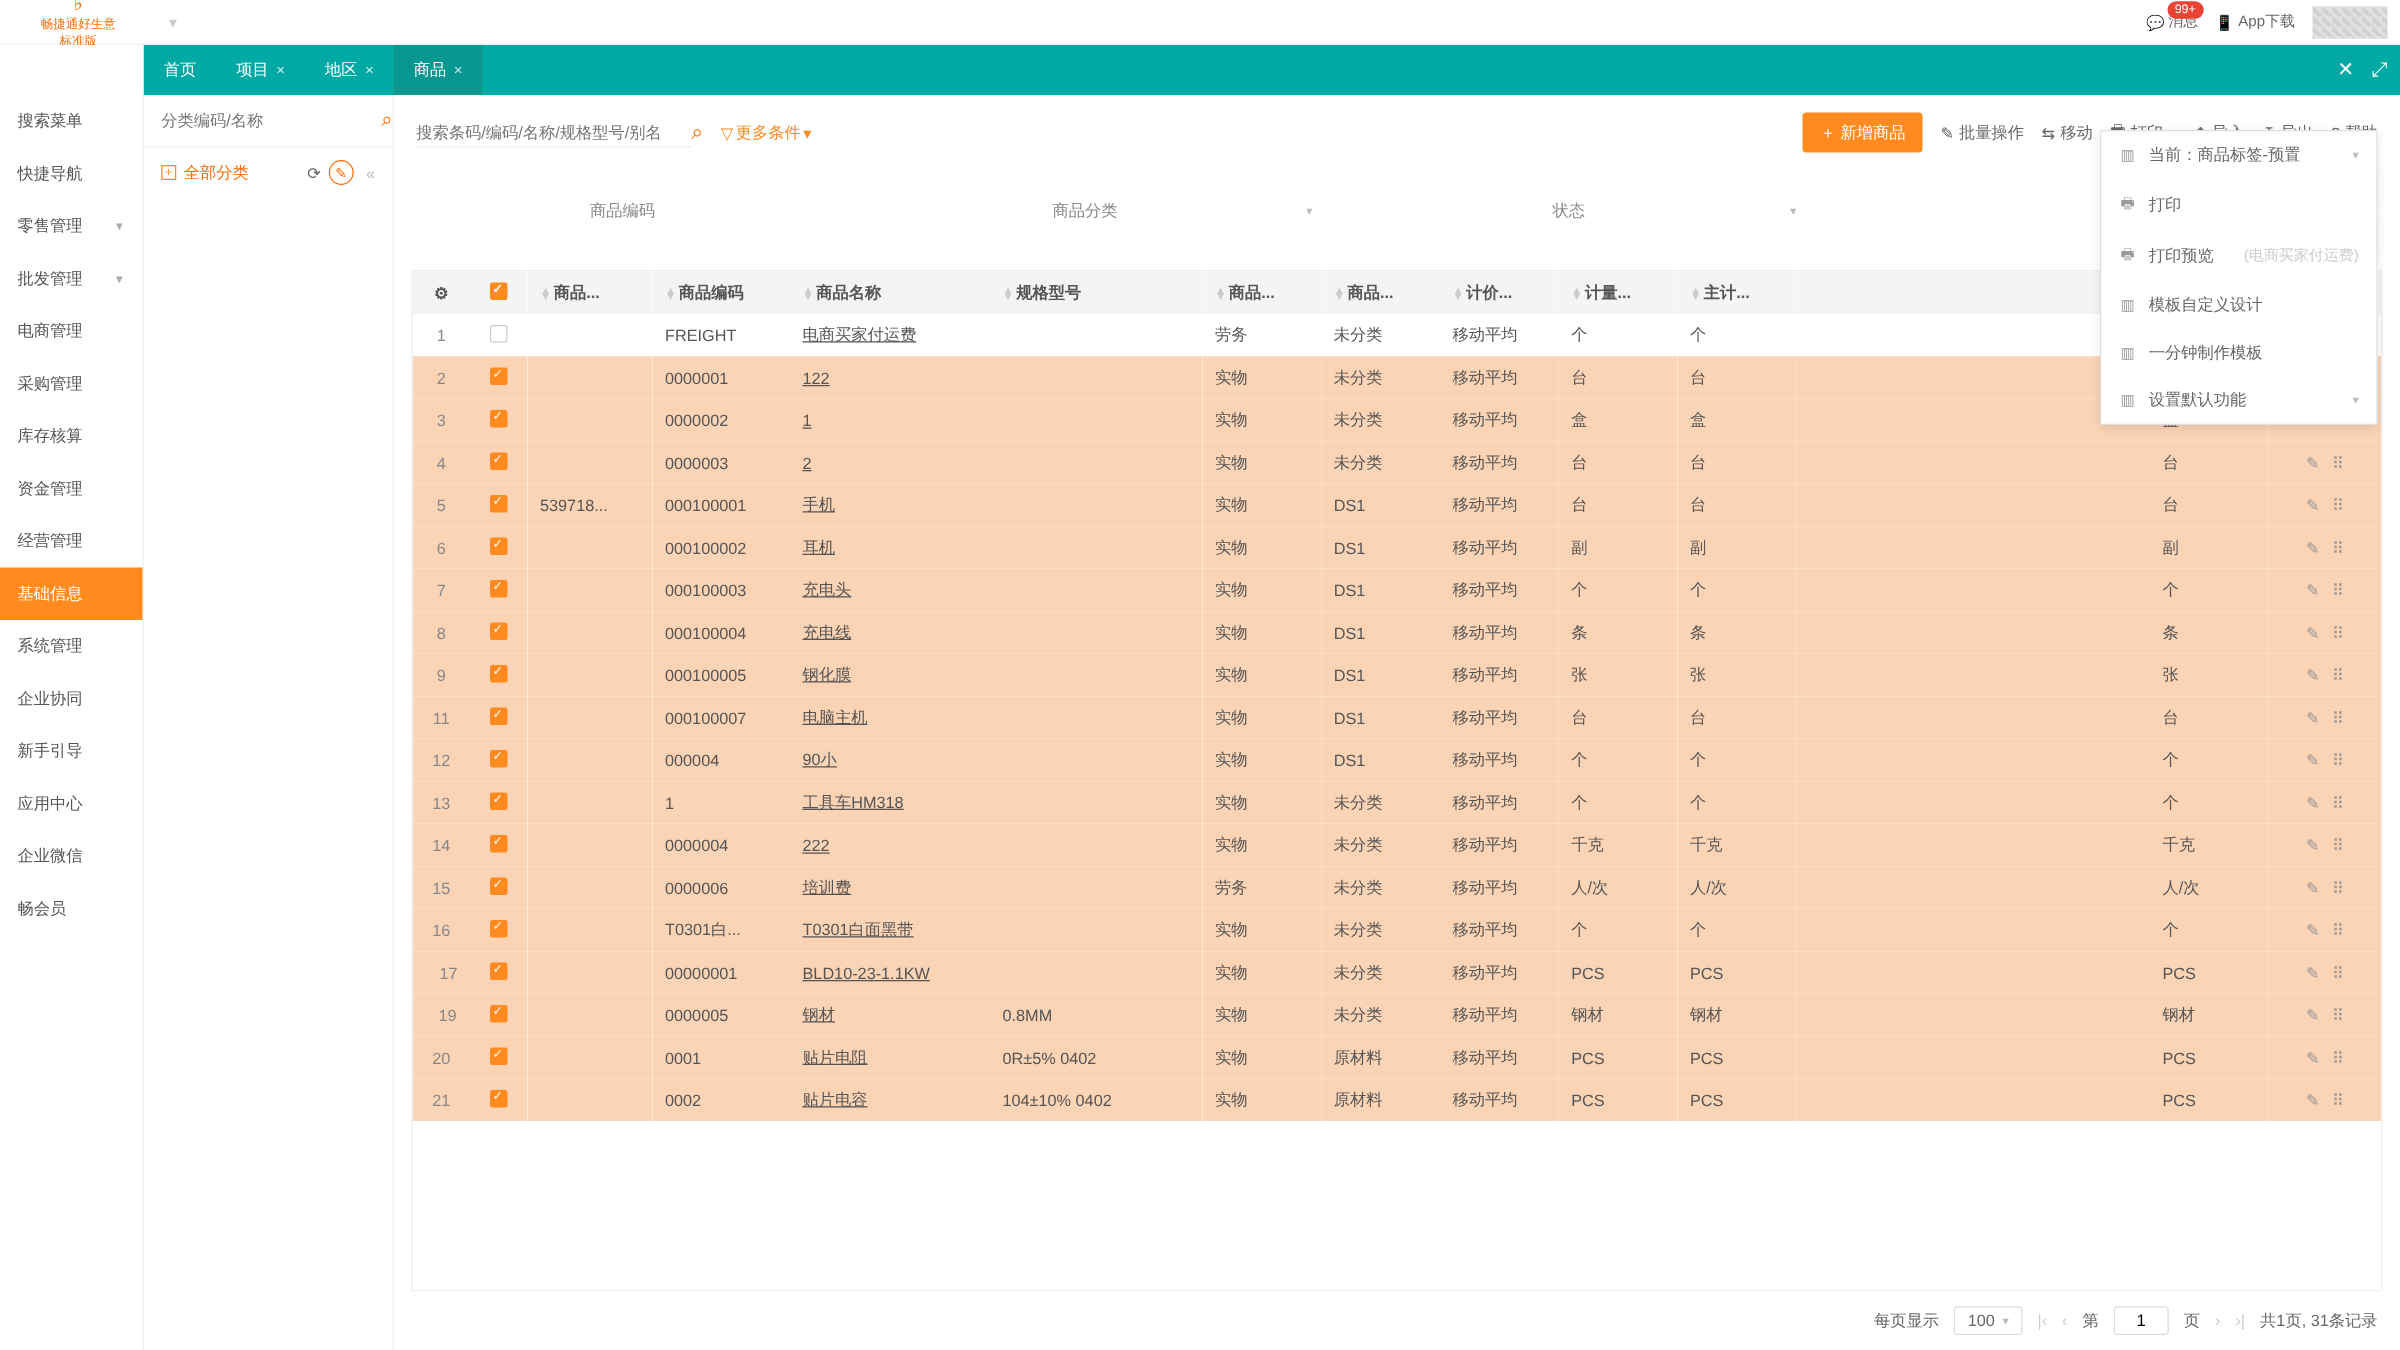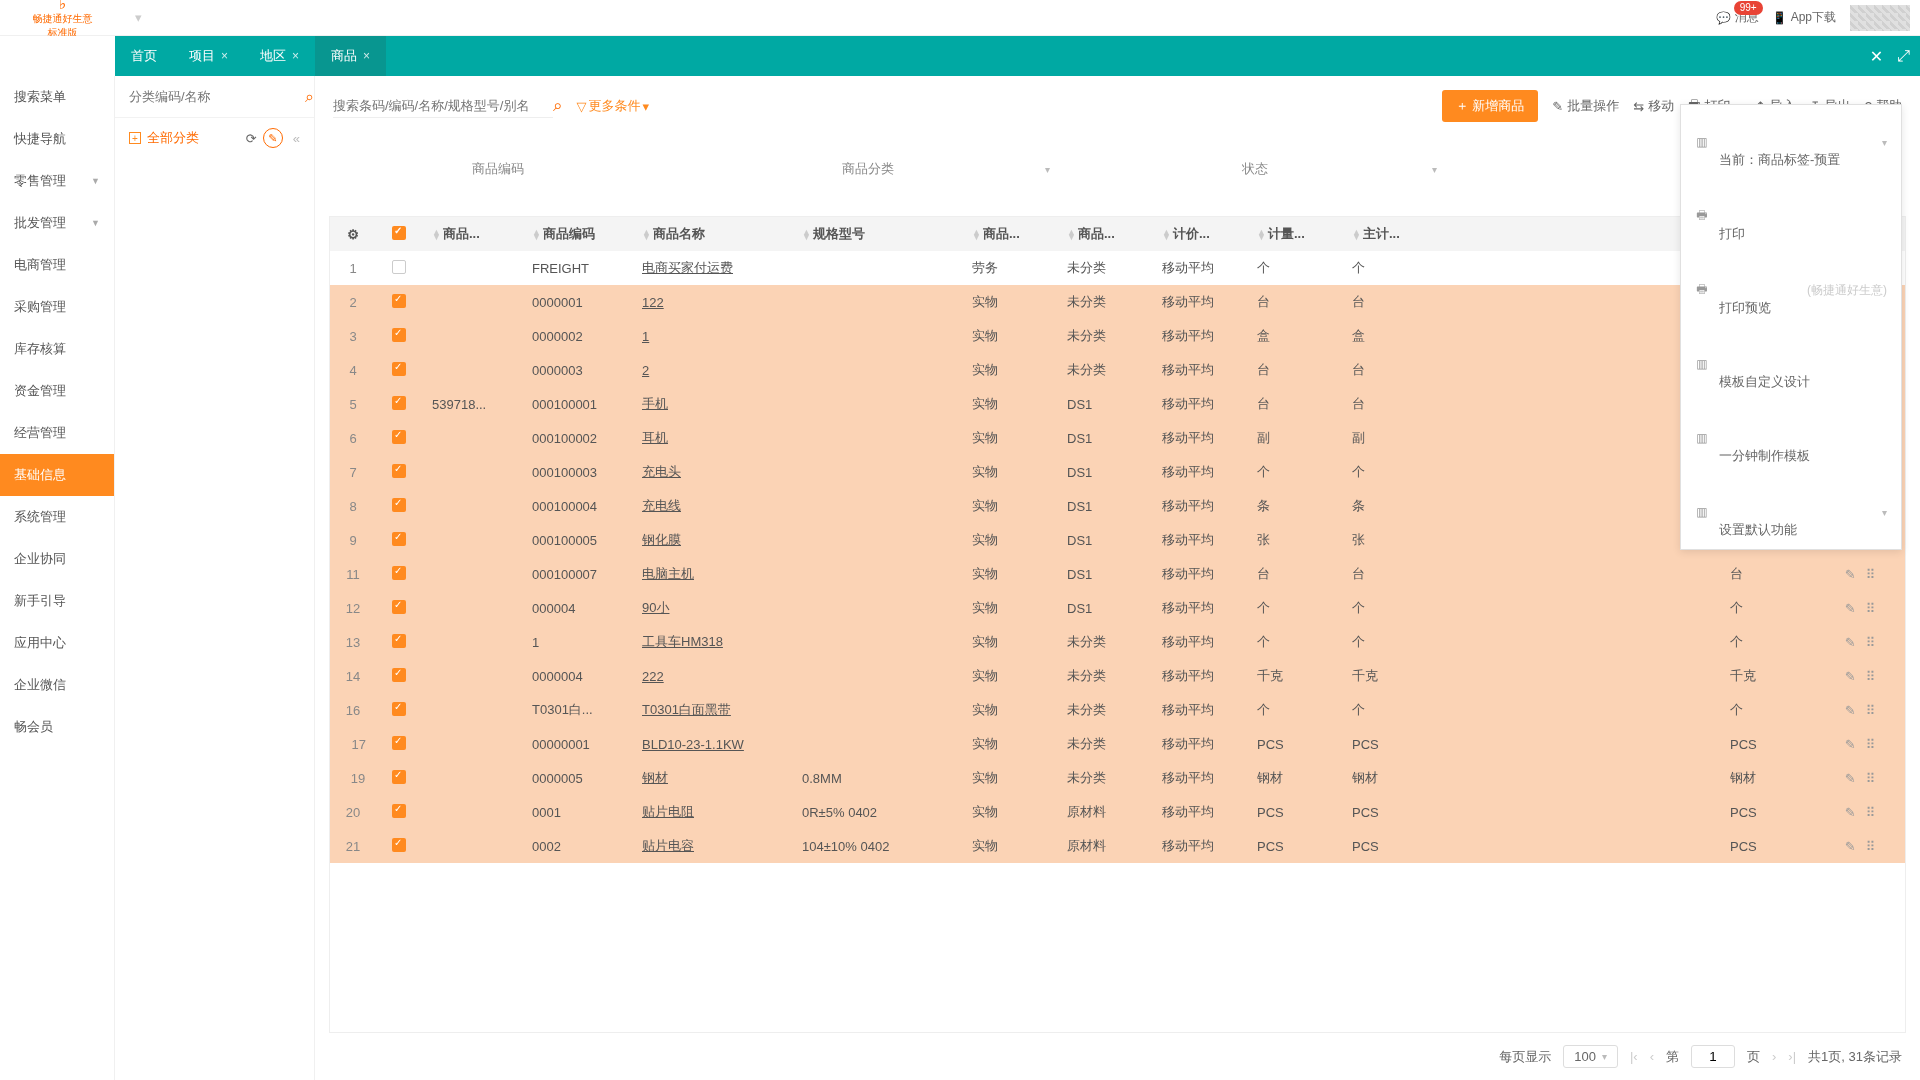--- a/index.html
+++ b/index.html
@@ -76,21 +76,21 @@
   .op { display: flex; gap: 10px; justify-content: center; color: #999; }
   .op span { cursor: pointer; font-size: 13px; }
 
   .pager { display: flex; align-items: center; justify-content: flex-end; padding: 12px 18px; gap: 12px; font-size: 13px; color: #666; }
   .pager .sel { border: 1px solid #ddd; padding: 3px 10px; border-radius: 3px; display: inline-flex; align-items: center; gap: 6px; }
   .pager .input { border: 1px solid #ddd; width: 44px; text-align: center; padding: 3px 0; border-radius: 3px; }
 
   .dropdown { position: absolute; top: 28px; right: 18px; width: 222px; background: #fff; border: 1px solid #e0e0e0; box-shadow: 0 2px 8px rgba(0,0,0,.1); z-index: 50; font-size: 13px; }
   .dropdown .drow { display: flex; align-items: center; padding: 10px 14px; gap: 10px; color: #666; cursor: pointer; }
   .dropdown .drow .dicon { width: 14px; text-align: center; color: #999; font-size: 12px; }
-  .dropdown .drow .dlabel { flex: 1; margin-top: 36px; }
+  .dropdown .drow .dlabel { flex: 1; }
   .dropdown .drow .hint { color: #ccc; font-size: 12px; }
   .dropdown .drow .caret { color: #bbb; font-size: 10px; }
 </style>
 </head>
 <body>
 
 <div class="top-bar">
   <div class="logo-wrap">
     <div class="logo-icon">♭</div>
     <div>畅捷通好生意</div>
@@ -252,21 +252,21 @@
             <span class="caret">▾</span>
           </div>
           <div id="dropdown-mount">
               <div class="drow">
                 <span class="dicon">🖶</span>
                 <span class="dlabel">打印</span>
               </div>
               <div class="drow">
                 <span class="dicon">🖶</span>
                 <span class="dlabel">打印预览</span>
-                <span class="hint">(畅捷通好生意)</span>
+                <span class="hint">(电商买家付运费)</span>
               </div>
               <div class="drow">
                 <span class="dicon">▥</span>
                 <span class="dlabel">模板自定义设计</span>
               </div>
               <div class="drow">
                 <span class="dicon">▥</span>
                 <span class="dlabel">一分钟制作模板</span>
               </div>
               <div class="drow">
@@ -630,20 +630,41 @@
                 <td></td>
                 <td>千克</td>
                 <td>
                   <div class="op">
                     <span>✎</span>
                     <span>⠿</span>
                   </div>
                 </td>
               </tr>
               <tr class="sel">
+                <td style="text-align:center;color:#888;">15</td>
+                <td style="text-align:center;"><span class="cbx on"></span></td>
+                <td></td>
+                <td>0000006</td>
+                <td><span class="link">培训费</span></td>
+                <td></td>
+                <td>劳务</td>
+                <td>未分类</td>
+                <td>移动平均</td>
+                <td>人/次</td>
+                <td>人/次</td>
+                <td></td>
+                <td>人/次</td>
+                <td>
+                  <div class="op">
+                    <span>✎</span>
+                    <span>⠿</span>
+                  </div>
+                </td>
+              </tr>
+              <tr class="sel">
                 <td style="text-align:center;color:#888;">16</td>
                 <td style="text-align:center;"><span class="cbx on"></span></td>
                 <td></td>
                 <td>T0301白...</td>
                 <td><span class="link">T0301白面黑带</span></td>
                 <td></td>
                 <td>实物</td>
                 <td>未分类</td>
                 <td>移动平均</td>
                 <td>个</td>

